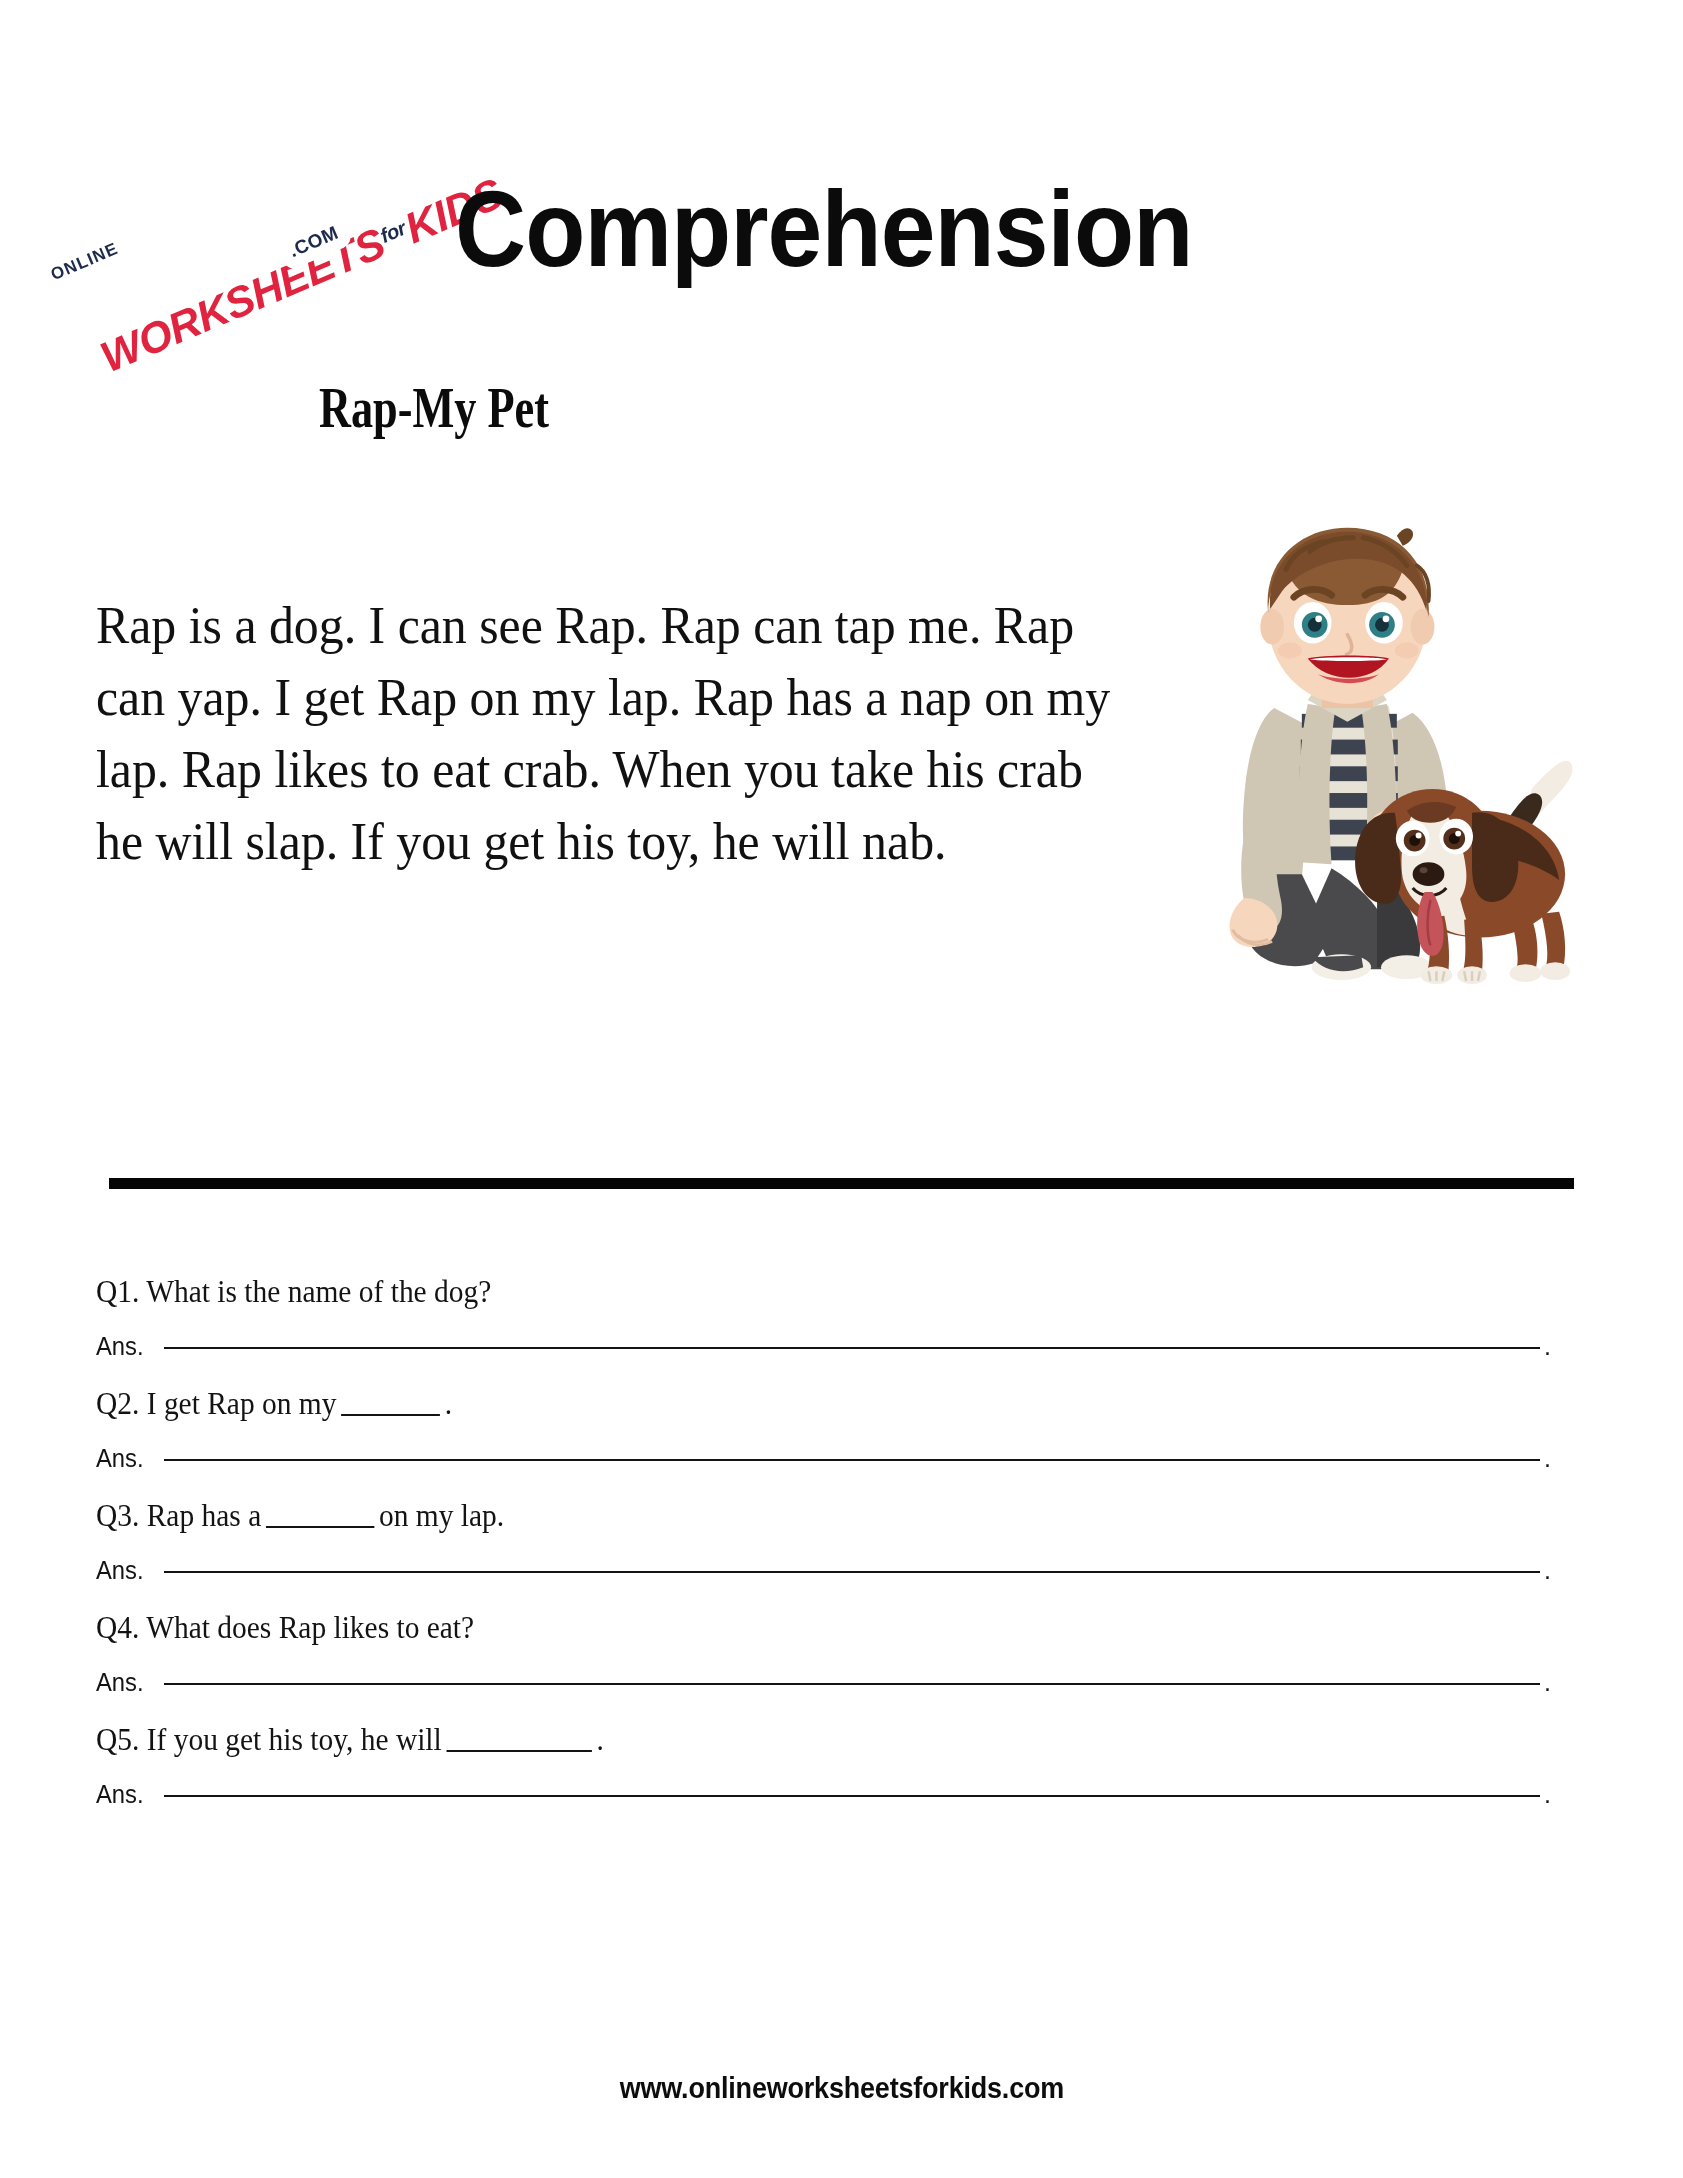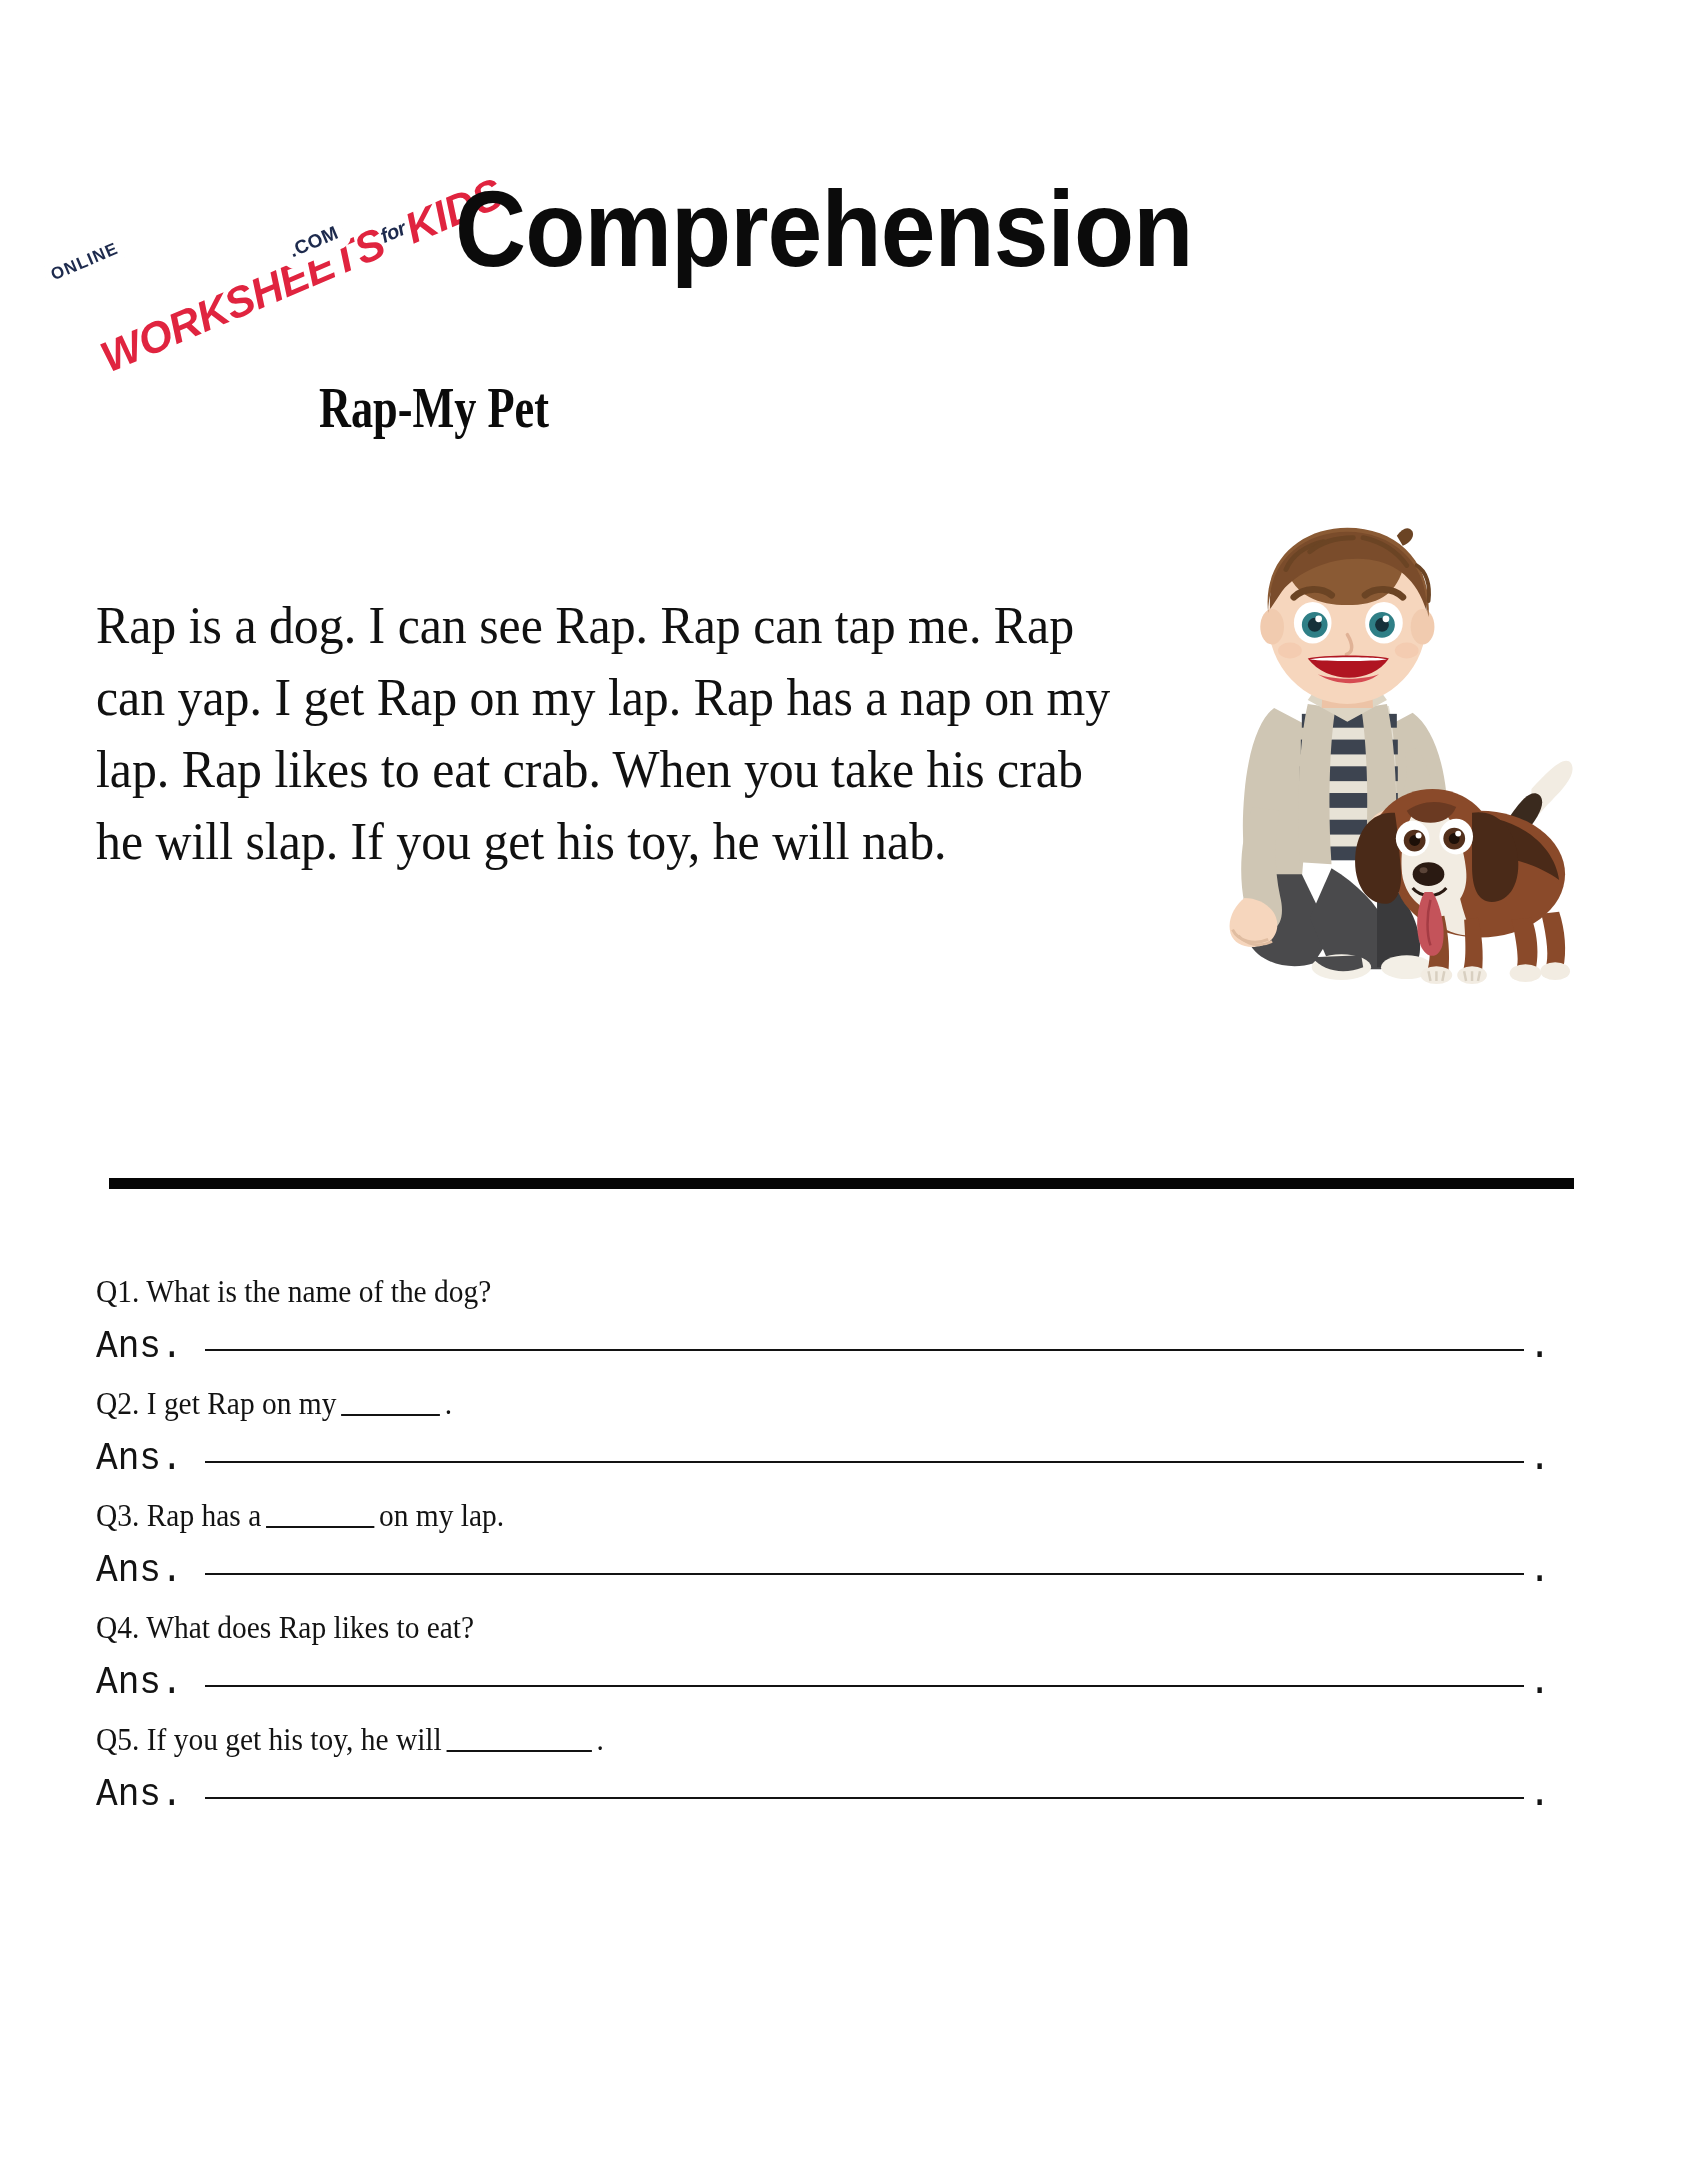--- a/index.html
+++ b/index.html
@@ -188,22 +188,22 @@
     top: 2px;
   }
   .blank-sm { width: 104px; }
   .blank-md { width: 114px; }
   .blank-lg { width: 153px; }
 
   .a-row {
     display: flex;
     align-items: baseline;
     height: 31px;
-    font-family: Liberation Mono, monospace;
-    font-size: 38px;
+    font-family: Liberation Sans, sans-serif;
+    font-size: 25px;
     line-height: 31px;
     color: #131313;
   }
   .a-label {
     transform: scaleX(0.95);
     transform-origin: left center;
     white-space: nowrap;
   }
   .a-line {
     flex: 1;
@@ -470,15 +470,18 @@
       <div class="sp-q-to-a"></div>
       <div class="a-row">
         <span class="a-label">Ans.</span>
         <span class="a-line"></span>
         <span class="a-dot">.</span>
       </div>
     </div>
 
   </div>
 
+  <div class="footer">
+    <span>www.onlineworksheetsforkids.com</span>
+  </div>
 
 </div>
 
 
 </body></html>

